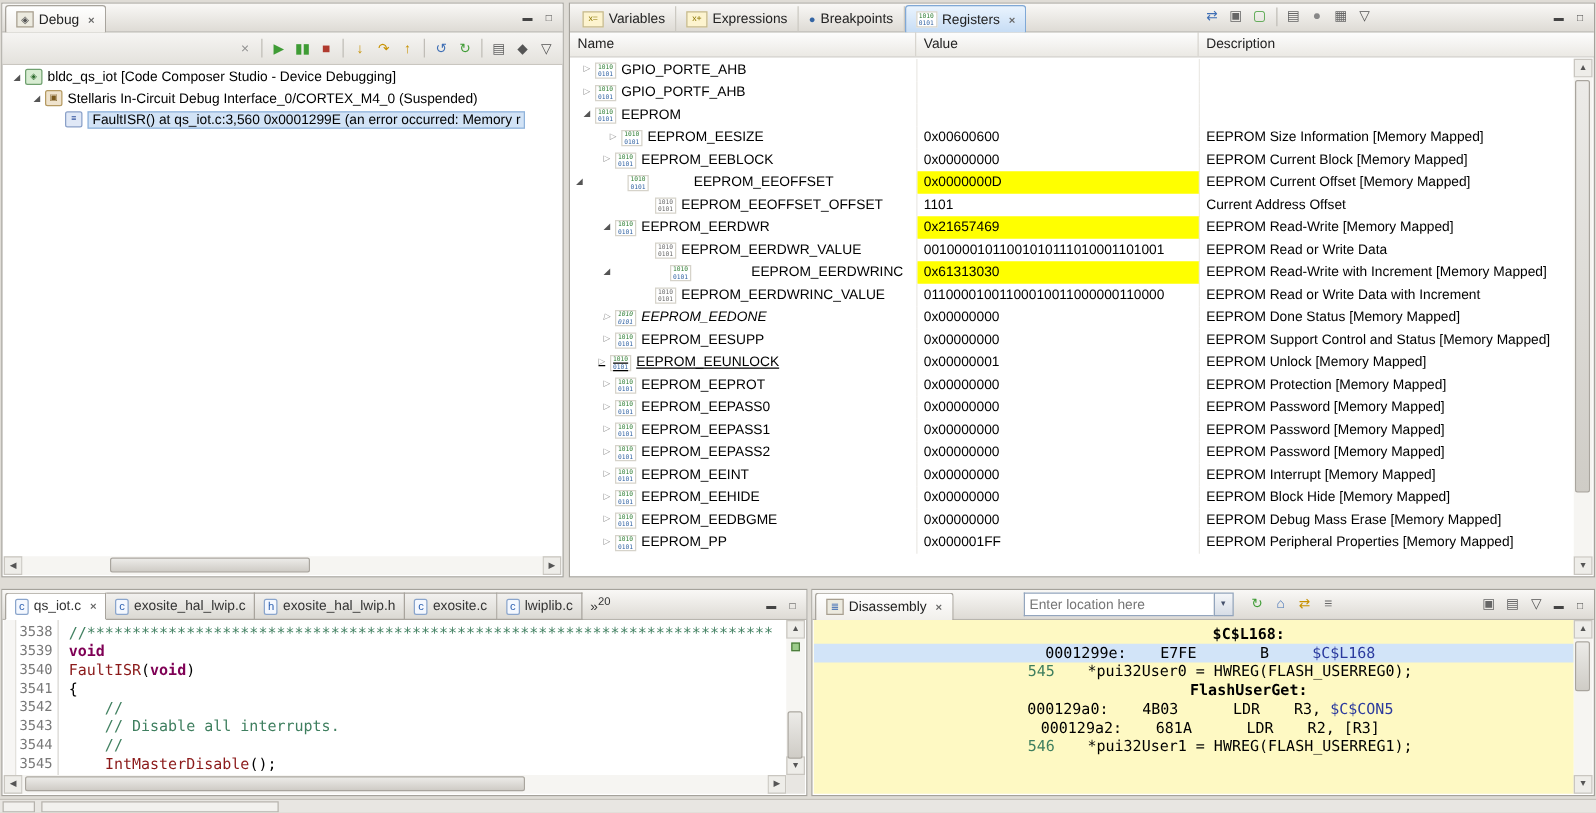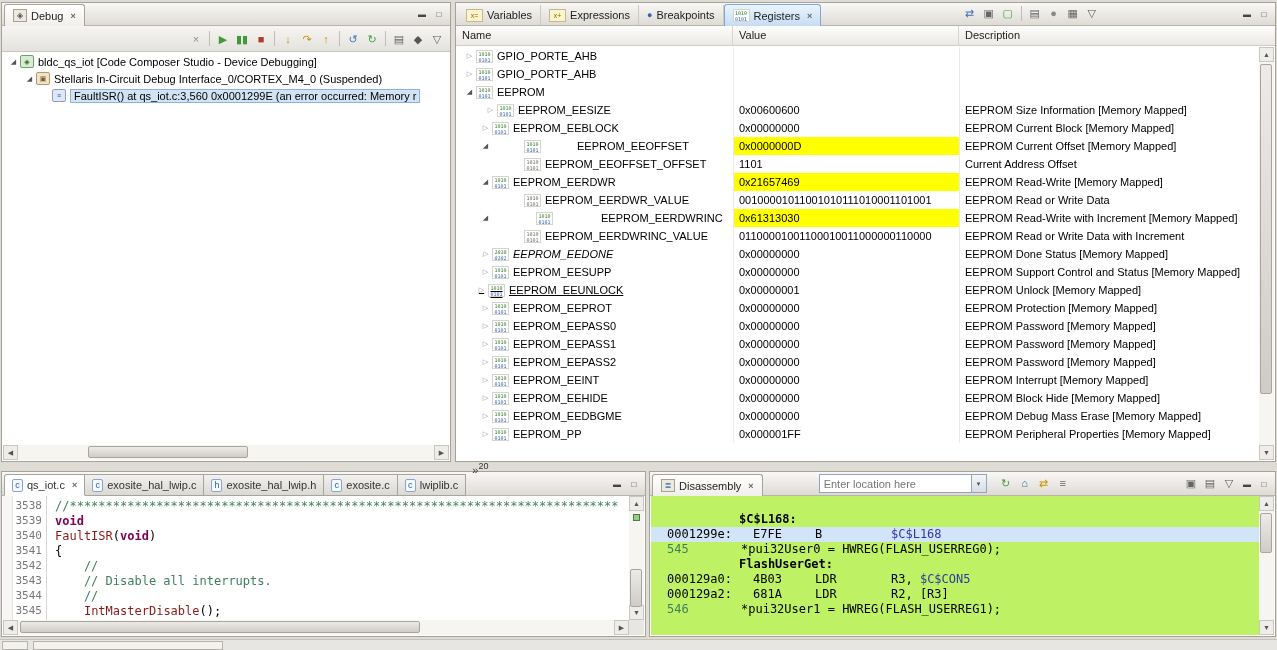--- a/index.html
+++ b/index.html
@@ -98,21 +98,21 @@
 
   
   .etab { height:22px; margin-bottom:-1px; display:flex; align-items:center; gap:4px;
           padding:0 7px; border:1px solid #a8a49d; border-left:none; font-size:11px;
           background:linear-gradient(#f2f1ef,#dbd9d3); color:#333; }
   .etab:first-child { border-left:1px solid #a8a49d; border-radius:3px 0 0 0; }
   .etab.active { background:#fff; border-bottom:1px solid #fff; }
   .filebadge { width:11px; height:13px; background:#f4f8ff; border:1px solid #8aa5cc;
                color:#2b5fb0; font-size:9px; line-height:11px; text-align:center;
                border-radius:2px; flex:none; }
-  .overflow { margin-left:6px; padding-bottom:19px; color:#333; font-size:11px; }
+  .overflow { margin-left:6px; padding-bottom:3px; color:#333; font-size:11px; }
   .overflow .count { font-size:9px; vertical-align:super; }
   #editor-body { position:absolute; left:1px; right:16px; top:24px; bottom:16px;
                  display:flex; overflow:hidden; background:#fff; }
   .markerbar { width:10px; background:#f7f6f4; border-right:1px solid #e4e2dd; flex:none; }
   #ed-nums { width:34px; flex:none; border-right:1px solid #d8d6d2; padding-top:3px; }
   .lnum { height:15px; line-height:15px; text-align:right; padding-right:4px; color:#787878;
           font:11px "DejaVu Sans Mono", monospace; }
   #ed-code { flex:1; padding:3px 0 0 8px; overflow:hidden; }
   .cline { height:15px; line-height:15px; white-space:pre; font:12px "DejaVu Sans Mono", monospace; }
   .c-comment { color:#3f7f5f; }
@@ -123,21 +123,21 @@
   #ed-hscroll { right:16px; }
 
   
   .combo { display:flex; align-items:center; margin-left:56px; margin-bottom:2px; }
   .combo input { width:152px; height:19px; border:1px solid #93a5bd; border-right:none;
                  font:11px "Liberation Sans", sans-serif; padding:0 4px; outline:none; }
   .combo-btn { width:16px; height:19px; border:1px solid #93a5bd;
                background:linear-gradient(#f4f6f9,#d7dde6); font-size:7px; text-align:center;
                line-height:17px; color:#44506b; }
   #da-body { position:absolute; left:1px; right:16px; top:24px; bottom:1px; overflow:hidden;
-             background:#bef264; padding-top:16px; font:12px "DejaVu Sans Mono", monospace; }
+             background:#fef9c3; padding-top:4px; font:12px "DejaVu Sans Mono", monospace;text-align:center; }
   .dline { height:15px; line-height:15px; white-space:pre; padding-left:16px; }
   .dline.dhl { background:#d2e4f8; }
   .dlabel { padding-left:88px; font-weight:bold; }
   .daddr { display:inline-block; width:86px; }
   .dop { display:inline-block; width:62px; }
   .dmn { display:inline-block; width:76px; }
   .dnum { display:inline-block; width:74px; color:#3f7f5f; }
   .o-sym { color:#2b3a9e; }
   .o-plain { color:#000; }
   #da-vscroll { top:24px; bottom:1px; }
@@ -303,21 +303,21 @@
           <span class="regchip">
             <div>1010</div>
             <div>0101</div>
           </span>
           <span class="gname">EEPROM_EEBLOCK</span>
         </div>
         <div class="gcell vcell">0x00000000</div>
         <div class="gcell dcell">EEPROM Current Block [Memory Mapped]</div>
       </div>
       <div class="grow">
-        <div class="gcell ncell" style="padding-left: 22px; gap: 32px;">
+        <div class="gcell ncell" style=" gap: 32px;">
           <span class="expander open">◢</span>
           <span class="regchip">
             <div>1010</div>
             <div>0101</div>
           </span>
           <span class="gname">EEPROM_EEOFFSET</span>
         </div>
         <div class="gcell vcell hl">0x0000000D</div>
         <div class="gcell dcell">EEPROM Current Offset [Memory Mapped]</div>
       </div>

